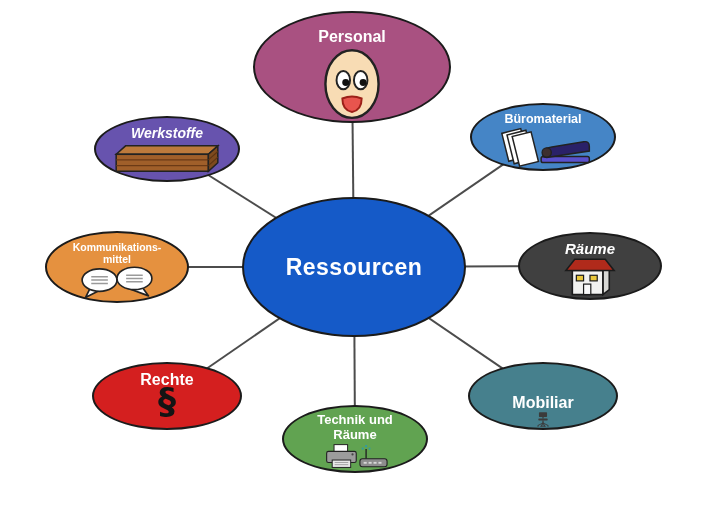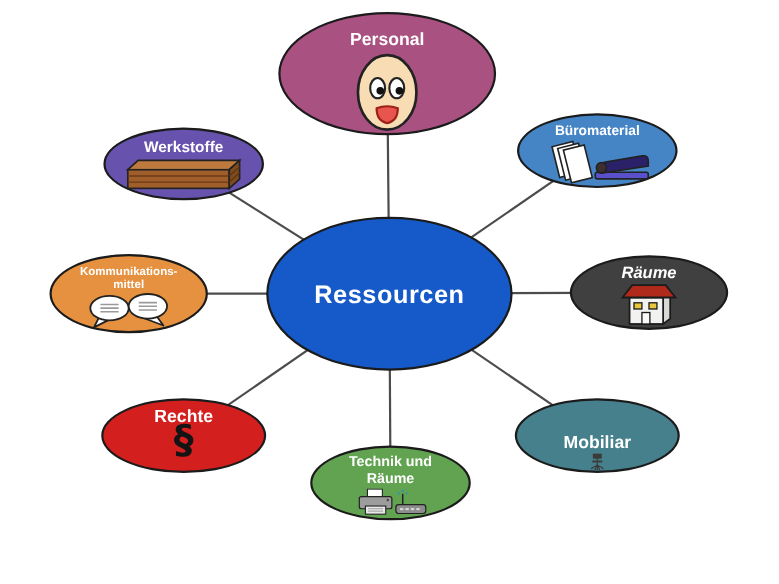--- a/index.html
+++ b/index.html
@@ -28,21 +28,21 @@
   .node.mobiliar{left:468px;top:362px;width:150px;height:68px;padding-top:7px;}
   .node.mobiliar .label{font-size:16px;margin-top:23px;}
   .node.technik{left:282px;top:405px;width:146px;height:68px;padding-top:6px;}
   .node.technik .label{font-size:13px;}
   .node.rechte{left:92px;top:362px;width:150px;height:68px;padding-top:7px;}
   .node.rechte .label{font-size:16px;}
   .node.rechte .glyph{color:#141414;font-size:36px;font-weight:bold;line-height:.85;margin-top:-3px;
     font-family:"DejaVu Sans",sans-serif;}
   .node.kommunikation{left:45px;top:231px;width:144px;height:72px;padding-top:8px;}
   .node.kommunikation .label{font-size:10.5px;}
-  .node.werkstoffe{left:94px;top:116px;width:146px;height:66px;padding-top:7px;}
+  .node.werkstoffe{left:94px;top:116px;width:146px;height:66px;padding-top:7px;font-style:italic;}
   .node.werkstoffe .label{font-size:14px;}
   .icon{display:block;}
 </style>
 </head>
 <body>
 
 <div class="canvas">
 
   <svg class="connectors" width="708" height="531">
     <g stroke="#4c4c4c" stroke-width="2">

